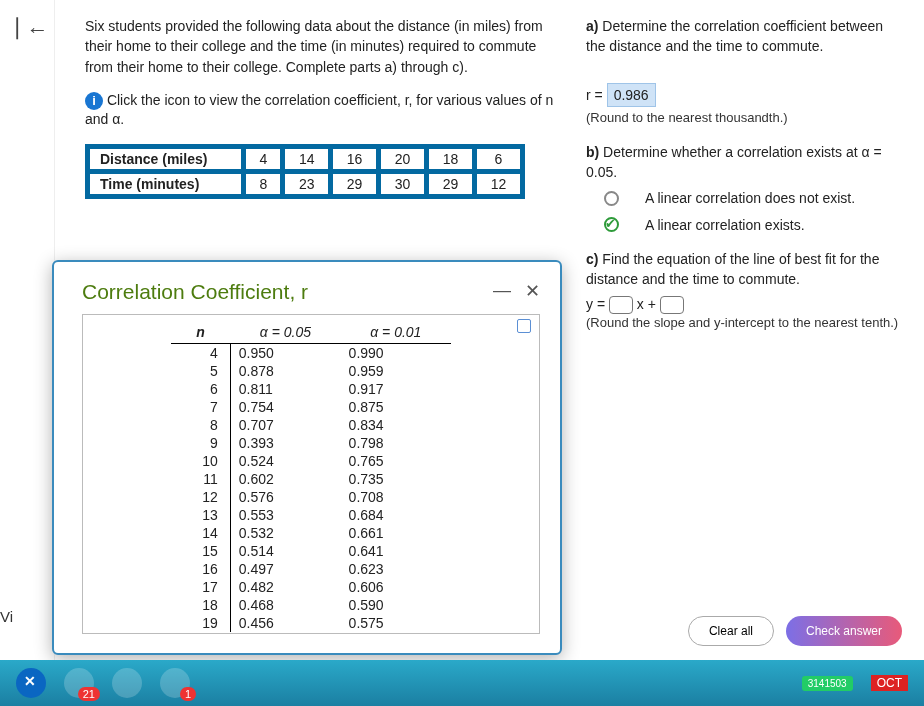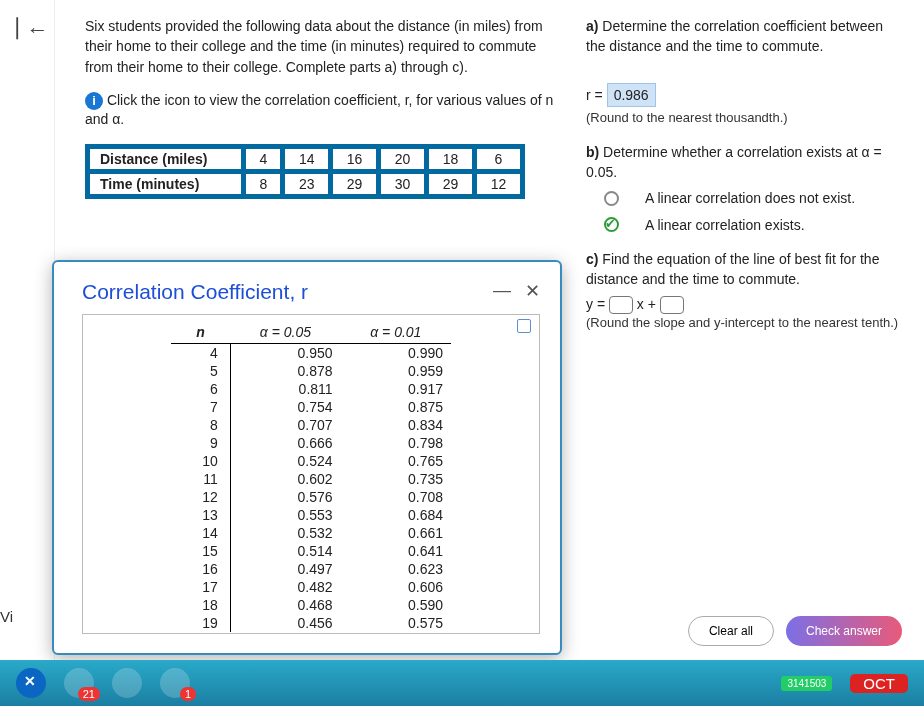--- a/index.html
+++ b/index.html
@@ -108,21 +108,21 @@
     border: 2px solid #3a8bbd;
     border-radius: 6px;
     box-shadow: 0 4px 18px rgba(0,0,0,0.3);
     padding: 18px 20px 8px 28px;
     overflow: hidden;
   }
   .dialog-head {
     display: flex; justify-content: space-between; align-items: flex-start;
     margin-bottom: 10px;
   }
-  .dialog-title { font-size: 21px; color: #1d4ed8; }
+  .dialog-title { font-size: 21px; color: #4d7c0f; }
   .dialog-ctrl { display: flex; gap: 14px; font-size: 18px; color: #555; }
   .dialog-ctrl span { cursor: pointer; }
   .coef-outer {
     border: 1px solid #bbb;
     padding: 6px 4px 0 4px;
     height: 320px;
     overflow: hidden;
     position: relative;
   }
   .copy-ic {
@@ -140,21 +140,21 @@
   }
   .coef-table th {
     border-bottom: 1px solid #000;
     padding: 3px 8px;
     font-weight: normal;
     font-style: italic;
   }
   .coef-table th:first-child { font-style: italic; font-weight: bold; }
   .coef-table td {
     padding: 1px 8px;
-    text-align: right;
+    text-align: left;
   }
   .coef-table td:first-child {
     border-right: 1px solid #000;
     text-align: right;
     padding-right: 12px;
   }
   .footer-btns {
     position: absolute;
     right: 22px;
     bottom: 14px;
@@ -201,22 +201,22 @@
     font-size: 11px;
     padding: 1px 5px;
     bottom: -3px; right: -6px;
   }
   .tb-spacer { flex: 1; }
   .tb-pill {
     background: #2c6; color:#fff; font-size: 10px;
     padding: 2px 6px; border-radius: 3px;
   }
   .tb-oct {
-    background: #d22; color:#fff; font-size: 15px;
-    padding: 1px 13px; border-radius: 5px;
+    background: #d22; color:#fff; font-size: 12px;
+    padding: 1px 6px; border-radius: 0;
   }
   .vi-tag {
     position: absolute; left: 0; top: 608px;
     font-size: 15px; color: #333;
   }
 </style>
 </head>
 <body>
 
 <div class="main">
@@ -339,21 +339,21 @@
             <td>0.754</td>
             <td>0.875</td>
           </tr>
           <tr>
             <td>8</td>
             <td>0.707</td>
             <td>0.834</td>
           </tr>
           <tr>
             <td>9</td>
-            <td>0.666</td>
+            <td>0.393</td>
             <td>0.798</td>
           </tr>
           <tr>
             <td>10</td>
             <td>0.524</td>
             <td>0.765</td>
           </tr>
           <tr>
             <td>11</td>
             <td>0.602</td>

